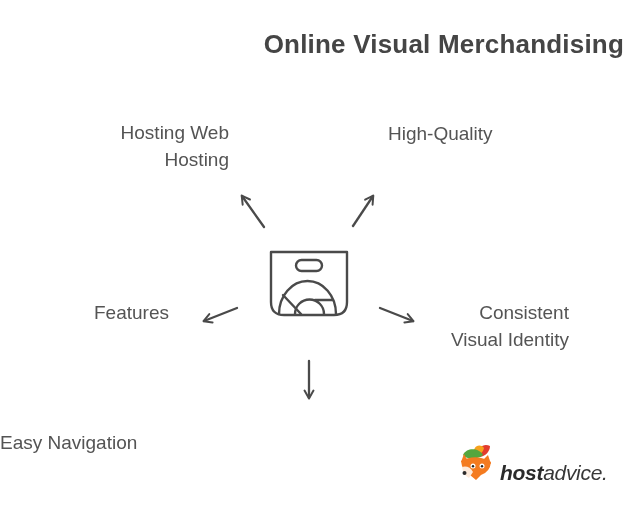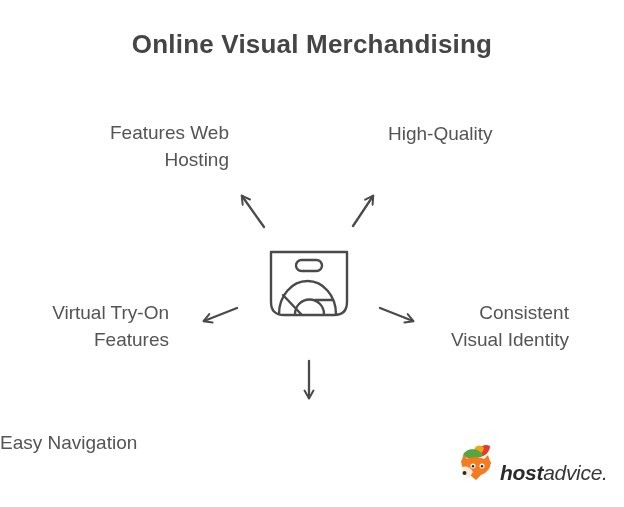--- a/index.html
+++ b/index.html
@@ -5,21 +5,21 @@
   html,body { margin:0; padding:0; background:#ffffff; }
   .canvas {
     position:relative;
     width:624px; height:507px;
     background:#ffffff;
     font-family:"Liberation Sans", sans-serif;
     overflow:hidden;
   }
   .title {
     position:absolute; left:0; top:29px; width:100%;
-    text-align:center;
+    text-align:right;
     font-size:26px; font-weight:bold; color:#454545;
     letter-spacing:0.2px;
   }
   .node {
     position:absolute;
     font-size:19px; line-height:27px;
     color:#545454;
     white-space:nowrap;
   }
   .node span { display:block; }
@@ -67,30 +67,29 @@
       <path d="M4,3 H80 V53 Q80,66 67,66 H17 Q4,66 4,53 Z"></path>
       <rect x="29" y="11" width="26" height="11" rx="5.5"></rect>
       <path d="M12,65 A28.5,33 0 0 1 69,65"></path>
       <path d="M28,65 A14.5,14.5 0 0 1 57,65"></path>
       <path d="M16,46 L34,65"></path>
       <path d="M48,51 L66,51"></path>
     </g>
   </svg>
 
   <div class="node node-top-left">
-    <span>Features Web</span>
+    <span>Hosting Web</span>
     <span>Hosting</span>
   </div>
 
   <div class="node node-top-right">
     <span>High-Quality</span>
   </div>
 
   <div class="node node-mid-left">
-    <span>Virtual Try-On</span>
     <span>Features</span>
   </div>
 
   <div class="node node-mid-right">
     <span>Consistent</span>
     <span>Visual Identity</span>
   </div>
 
   <div class="node node-bottom">
     <span>Easy Navigation</span>

